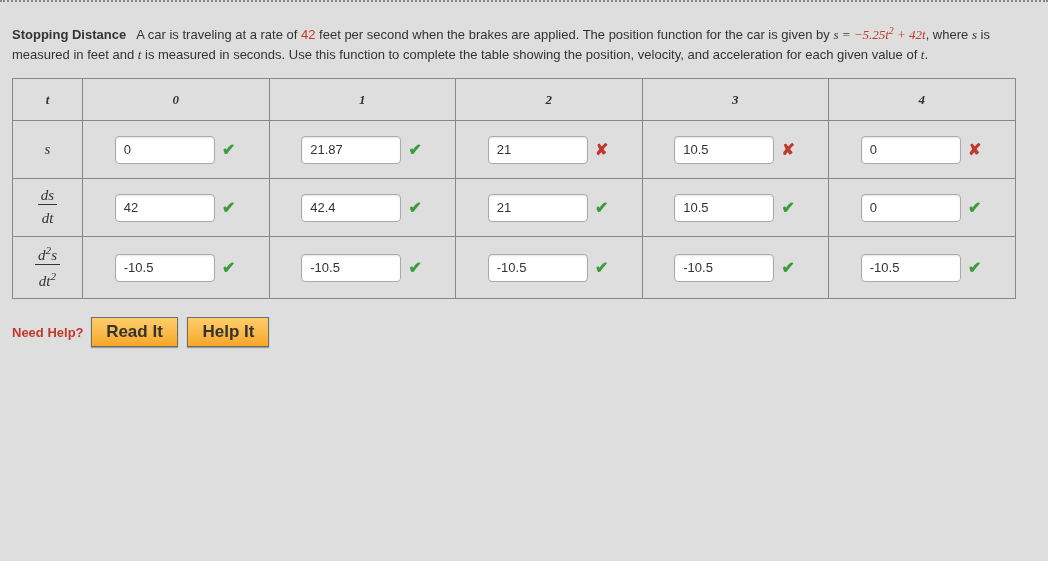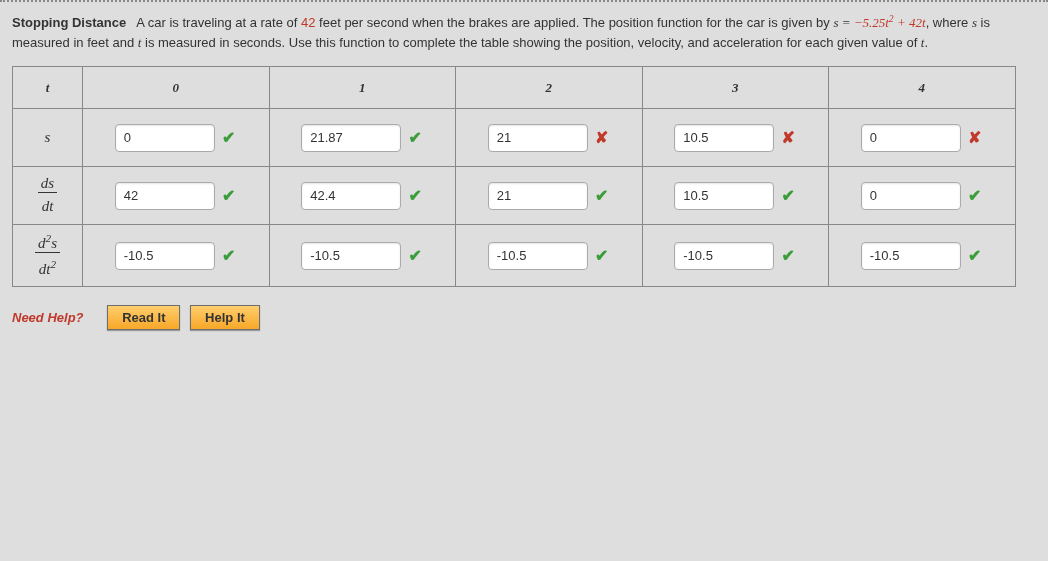--- a/index.html
+++ b/index.html
@@ -13,20 +13,21 @@
       overflow: hidden;
     }
     .container {
       border-top: 2px dotted #888;
       padding: 10px 12px;
       background: #dedede;
     }
     .problem-text {
       line-height: 1.5;
       margin-bottom: 14px;
+      margin-top: 12px;
     }
     .problem-text b { font-weight: bold; }
     .accent { color: #c0392b; }
     .ital { font-style: italic; font-family: 'Times New Roman', serif; }
 
     table.data-table {
       border-collapse: collapse;
       width: 98%;
       margin-bottom: 16px;
     }
@@ -105,29 +106,28 @@
       vertical-align: middle;
       text-align: left;
     }
 
     .help-row {
       margin-top: 18px;
     }
     .help-label {
       font-weight: bold;
       color: #c0392b;
-      margin-right: 20px;
-      font-style: italic;
+      margin-right: 4px;
     }
     .help-btn {
       display: inline-block;
       background: linear-gradient(#ffce6d, #f7a728);
       border: 1px solid #6d6d6d;
       padding: 4px 14px;
-      font-size: 13px;
+      font-size: 17px;
       font-weight: bold;
       color: #333;
       cursor: pointer;
       margin-right: 6px;
       box-shadow: 0 1px 1px rgba(0,0,0,0.3);
     }
   </style>
 </head>
 <body>
 

